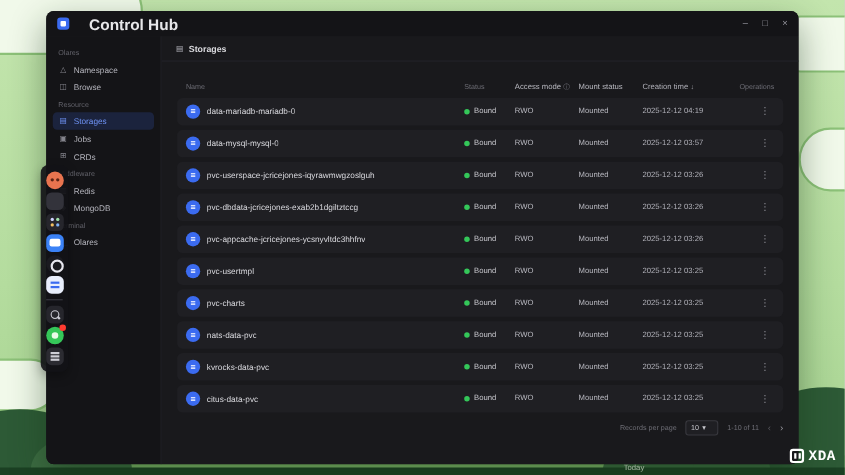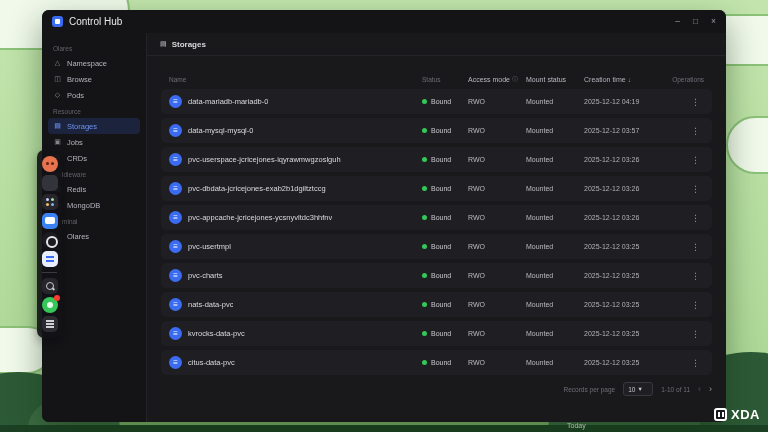--- a/index.html
+++ b/index.html
@@ -60,21 +60,21 @@
   .di-settings::before { content:""; position:absolute; left:4px; top:4px; width:8px; height:2px; background:#cfcfd6;
     box-shadow:0 3px 0 #cfcfd6, 0 6px 0 #cfcfd6; }
 
   
   .window { position:absolute; left:42px; top:10px; width:684px; height:412px; z-index:3;
     background:#1a1a1d; border-radius:7px; overflow:hidden; display:flex; flex-direction:column;
     box-shadow:0 12px 32px rgba(20,50,20,.45); }
   .titlebar { height:23px; flex:0 0 23px; background:#141417; display:flex; align-items:center; padding:0 10px; }
   .app-icon { width:11px; height:11px; border-radius:3px; background:#3b6bf0; position:relative; }
   .app-icon::before { content:""; position:absolute; left:3px; top:3px; width:5px; height:5px; border-radius:1px; background:#fff; }
-  .win-title { margin-left:6px; font-size:10px; font-weight:400; color:#e8e8ea; }
+  .win-title { margin-left:18px; font-size:14px; font-weight:700; color:#e8e8ea; }
   .win-controls { margin-left:auto; display:flex; gap:13px; color:#9a9aa2; font-size:8.5px; }
   .win-controls span { cursor:pointer; line-height:1; }
 
   .win-body { flex:1; display:flex; min-height:0; }
 
   
   .sidebar { width:105px; flex:0 0 105px; background:#141417; border-right:1px solid #232328; padding:7px 6px; overflow:hidden; }
   .side-label { font-size:6.5px; color:#62626a; margin:5px 5px 3px; }
   .side-item { height:16px; border-radius:4px; display:flex; align-items:center; gap:5px; padding:0 5px;
     color:#b4b4bc; font-size:7.5px; cursor:pointer; }
@@ -129,21 +129,21 @@
 
   
   .tfoot { margin-top:7px; display:flex; justify-content:flex-end; align-items:center; gap:8px;
     font-size:6.5px; color:#6e6e76; }
   .sel-size { width:30px; height:14px; border:1px solid #38383e; border-radius:3px; background:#1f1f23;
     padding:0 4px; font-size:6.5px; color:#c6c6cc; display:flex; align-items:center; gap:3px; cursor:pointer; }
   .pg-prev { color:#55555c; font-size:9px; cursor:pointer; }
   .pg-next { color:#9a9aa2; font-size:9px; cursor:pointer; }
 
   
-  .watermark { position:absolute; right:8px; bottom:10px; z-index:6; display:flex; align-items:center; gap:4px; }
+  .watermark { position:absolute; right:8px; bottom:10px; z-index:6; display:flex; align-items:center; gap:4px;font-family:Liberation Mono, monospace; }
   .wm-mark { width:13px; height:13px; border:2px solid #fff; border-radius:3px; position:relative; }
   .wm-mark::before { content:""; position:absolute; left:2px; top:2px; width:2px; height:5px; background:#fff;
     box-shadow:4px 0 0 #fff; }
   .wm-text { color:#fff; font-size:13px; font-weight:700; letter-spacing:.5px; }
 </style>
 </head>
 <body>
 
 <div class="desktop">
 
@@ -196,24 +196,20 @@
 
         <div class="side-label">Olares</div>
         <div class="side-item">
           <span class="si-icon">△</span>
           <span>Namespace</span>
         </div>
         <div class="side-item">
           <span class="si-icon">◫</span>
           <span>Browse</span>
         </div>
-        <div class="side-item">
-          <span class="si-icon">◇</span>
-          <span>Pods</span>
-        </div>
 
         <div class="side-label">Resource</div>
         <div class="side-item active">
           <span class="si-icon">▤</span>
           <span>Storages</span>
         </div>
         <div class="side-item">
           <span class="si-icon">▣</span>
           <span>Jobs</span>
         </div>

